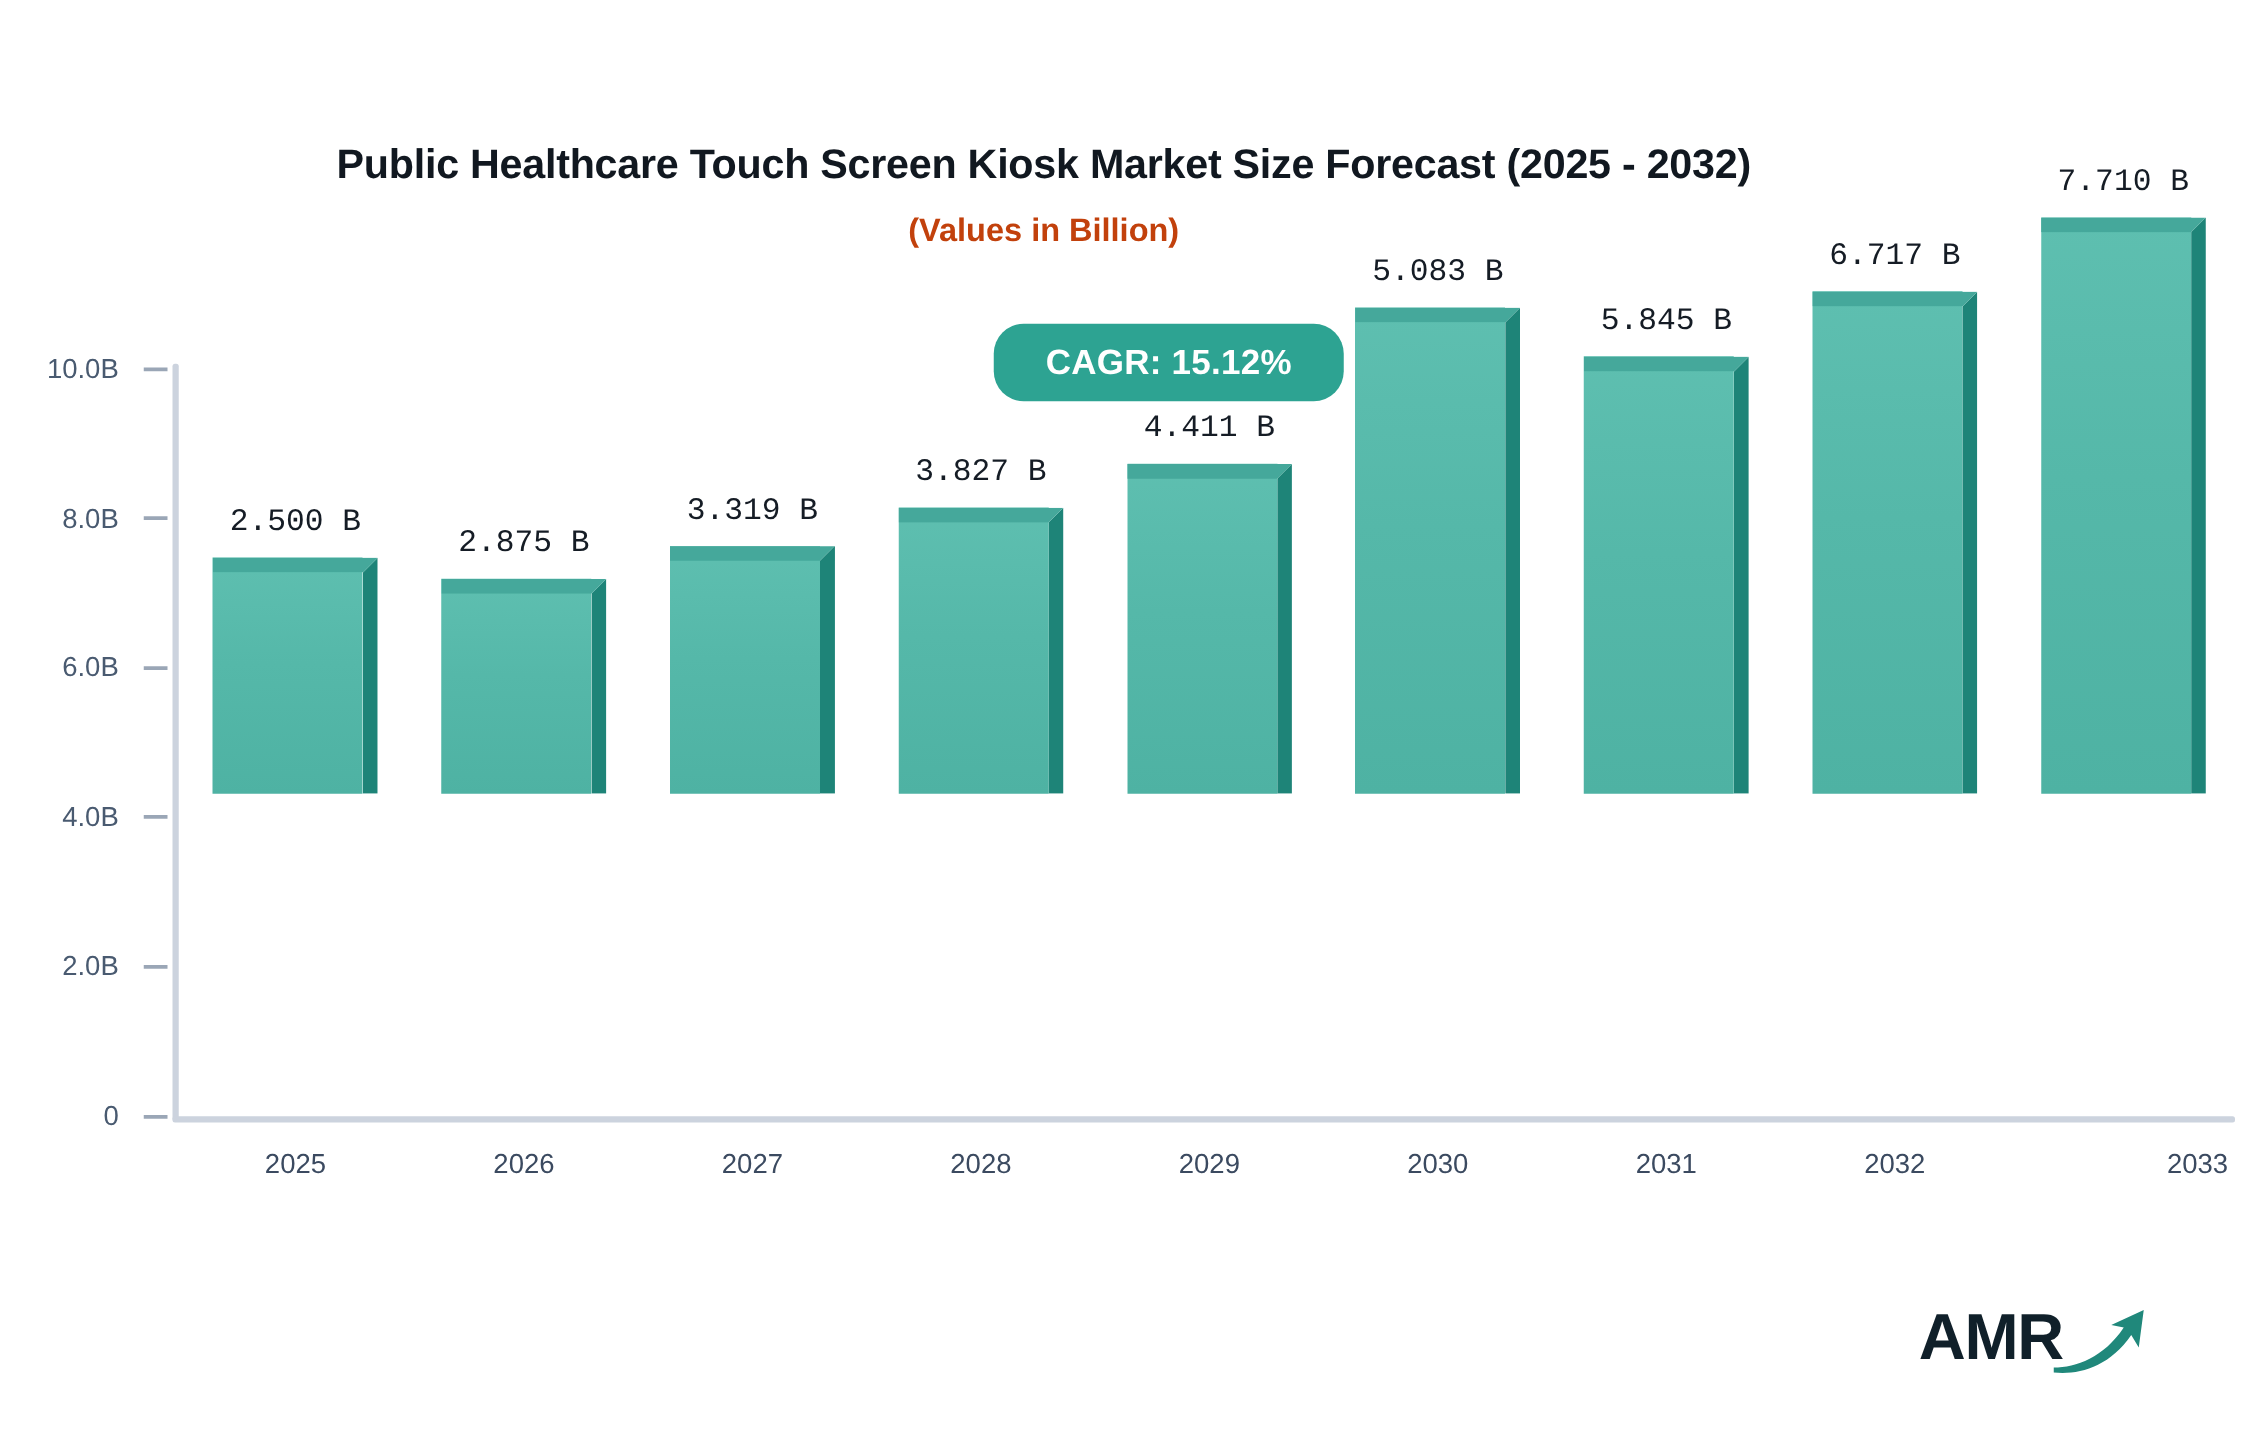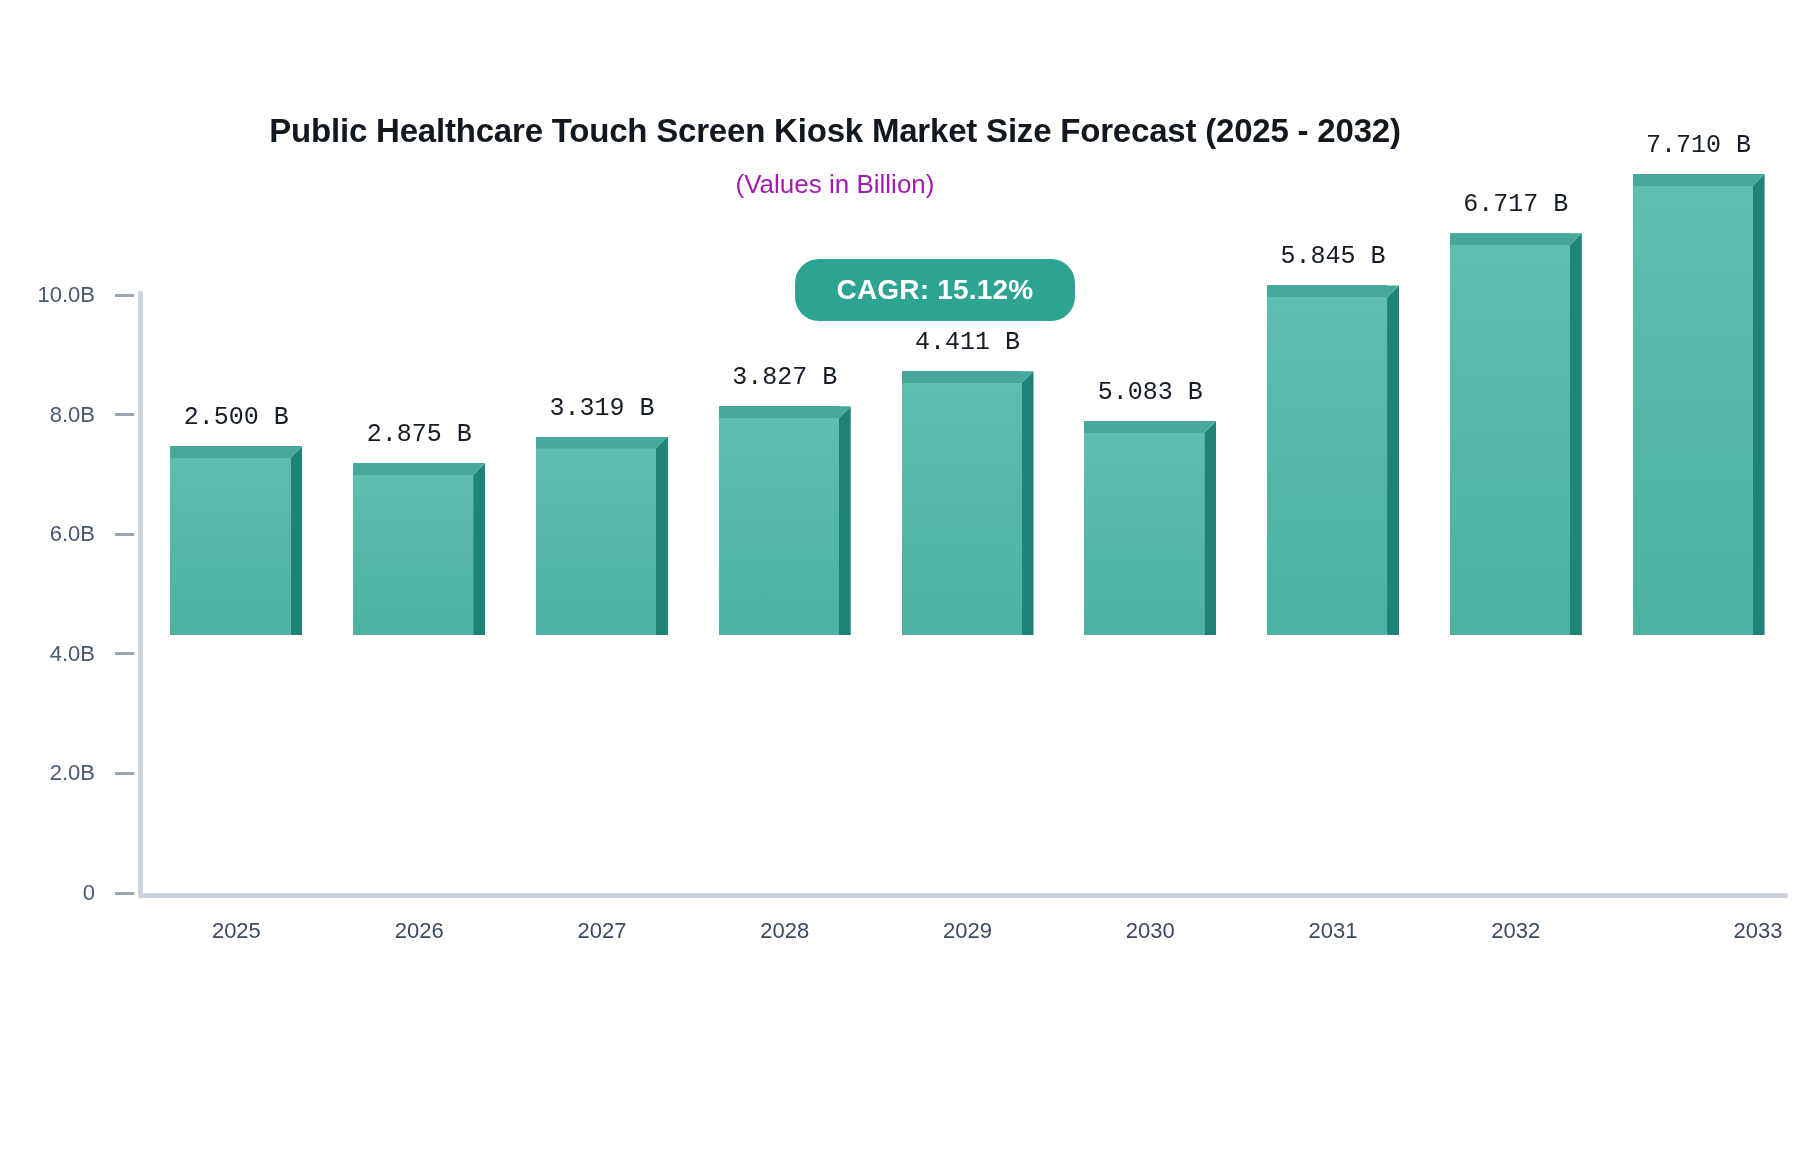--- a/index.html
+++ b/index.html
@@ -33,22 +33,22 @@
     white-space: nowrap;
   }
 
   .chart-subtitle {
     position: absolute;
     top: 169px;
     left: 0;
     width: 1670px;
     text-align: center;
     font-size: 26px;
-    font-weight: normal;
-    color: #a21caf;
+    font-weight: bold;
+    color: #c2410c;
   }
 
   .cagr-badge {
     position: absolute;
     top: 259px;
     left: 795px;
     width: 280px;
     height: 62px;
     background: #2da392;
     border-radius: 24px;
@@ -286,21 +286,21 @@
       <div class="bar-group" style="left: 756.5px;">
         <div class="bar-3d" style="height: 263.778px;">
           <div class="bar-front"></div>
           <div class="bar-side"></div>
           <div class="bar-top"></div>
           <div class="bar-value">4.411 B</div>
         </div>
       </div>
       <div class="xtick-label" style="left: 756.5px;">2029</div>
       <div class="bar-group" style="left: 939.278px;">
-        <div class="bar-3d" style="height: 214px;">
+        <div class="bar-3d" style="height: 389px;">
           <div class="bar-front"></div>
           <div class="bar-side"></div>
           <div class="bar-top"></div>
           <div class="bar-value">5.083 B</div>
         </div>
       </div>
       <div class="xtick-label" style="left: 939.278px;">2030</div>
       <div class="bar-group" style="left: 1122.06px;">
         <div class="bar-3d" style="height: 349.531px;">
           <div class="bar-front"></div>
@@ -323,14 +323,20 @@
         <div class="bar-3d" style="height: 461.058px;">
           <div class="bar-front"></div>
           <div class="bar-side"></div>
           <div class="bar-top"></div>
           <div class="bar-value">7.710 B</div>
         </div>
       </div>
       <div class="xtick-label" style="left: 1547px;">2033</div>
     </div>
 
+  <div class="amr-logo">
+    <div class="amr-text">AMR</div>
+    <svg class="amr-arrow" viewBox="0 0 78 56">
+      <path d="M2 50 C20 50, 42 42, 58 18 L48 16 L74 4 L70 34 L64 24 C46 50, 22 56, 2 54 Z" fill="#20887b"></path>
+    </svg>
+  </div>
 
 </div>
 
 </body></html>

